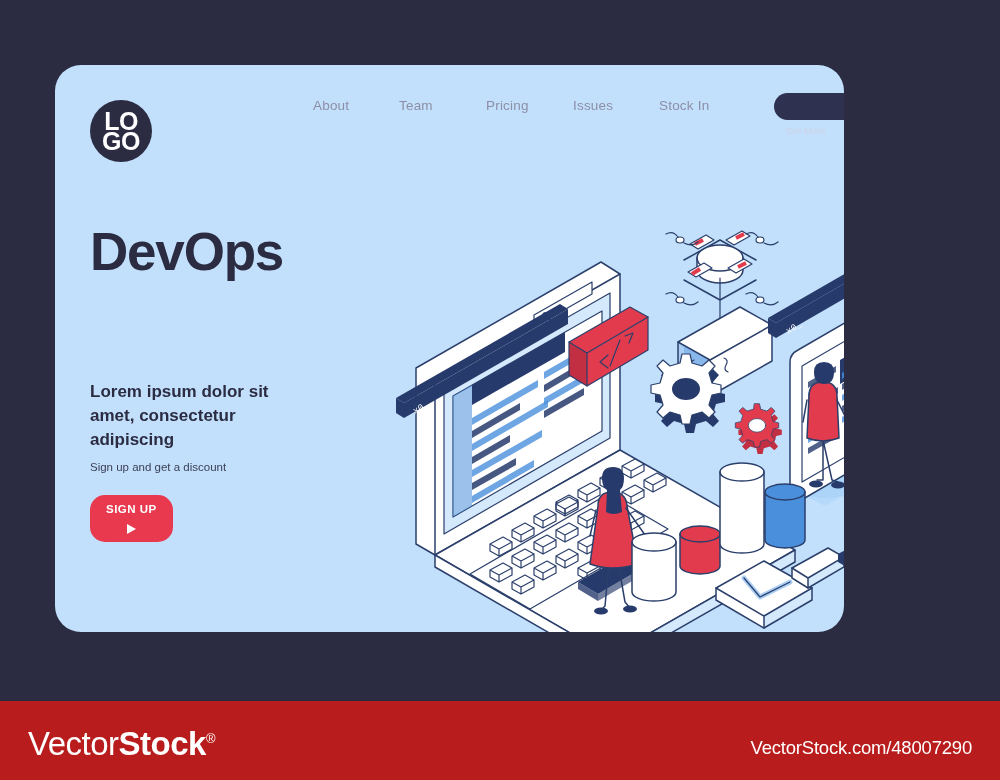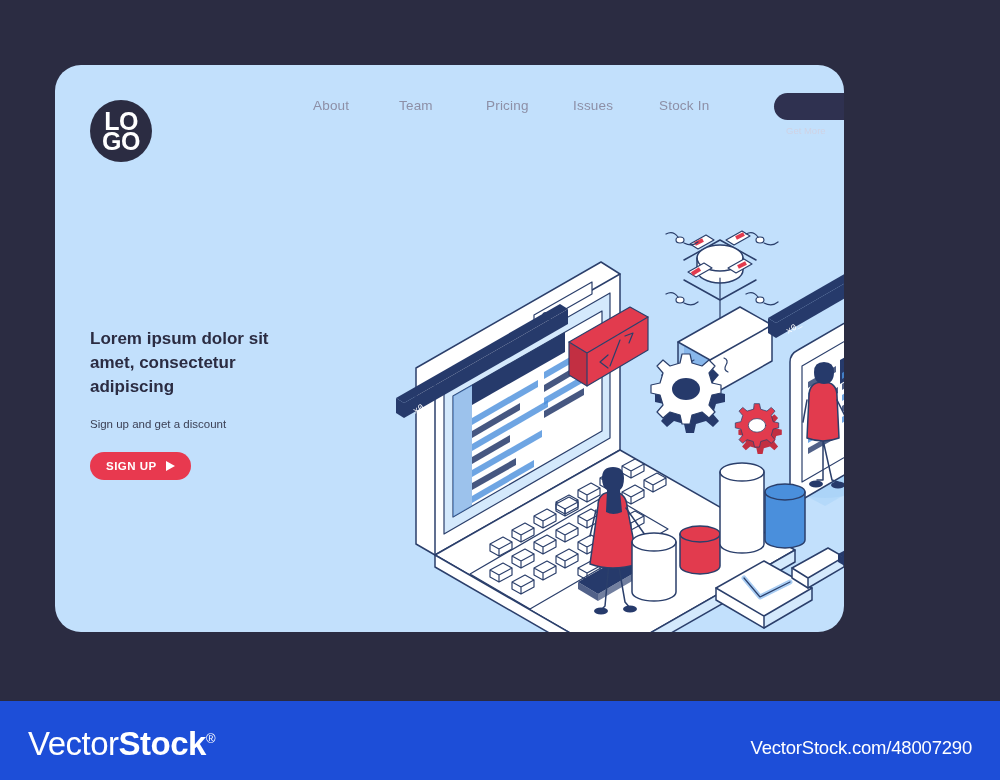--- a/index.html
+++ b/index.html
@@ -108,35 +108,36 @@
   }
   #hero-subtitle {
     margin-top: 102px;
     color: #2b2c42;
     font-size: 17px;
     font-weight: 700;
     line-height: 1.42;
     max-width: 215px;
   }
   #hero-caption {
-    margin-top: 19px;
+    margin-top: 9px;
     color: #3c4156;
     font-size: 11.5px;
     font-weight: 400;
   }
   #signup-button {
     margin-top: 22px;
     display: inline-flex;
     align-items: center;
     gap: 9px;
     background: #e8394f;
     border: none;
     border-radius: 15px;
     padding: 8px 16px;
     cursor: pointer;
+    flex-direction: column;
   }
   #signup-button .btn-label {
     color: #ffffff;
     font-size: 11.5px;
     font-weight: 700;
     letter-spacing: 0.5px;
   }
   #signup-button .play-tri {
     width: 0; height: 0;
     border-left: 9px solid #ffffff;
@@ -150,21 +151,21 @@
     left: 265px; top: 85px;
     width: 630px; height: 482px;
   }
   #illustration svg { display: block; }
 
   
   #footer {
     position: absolute;
     left: 0; bottom: 0;
     width: 1000px; height: 80px;
-    background: #1d4ed8;
+    background: #b91c1c;
     border-top: 1px solid #2a2a40;
   }
   #vs-logo {
     position: absolute;
     left: 28px; top: 24px;
     color: #ffffff;
     font-size: 33px;
     letter-spacing: -0.5px;
     white-space: nowrap;
   }
@@ -203,20 +204,21 @@
     <div id="search-pill">
       <span class="search-text">Get More</span>
       <svg class="mag-icon" viewBox="0 0 14 14">
         <circle cx="6" cy="6" r="4.4" fill="none" stroke="#cfd2e4" stroke-width="1.1"></circle>
         <line x1="9.2" y1="9.2" x2="12.6" y2="12.8" stroke="#cfd2e4" stroke-width="1.1" stroke-linecap="round"></line>
       </svg>
     </div>
   </div>
 
   <div id="hero">
+    <h1 id="hero-title">DevOps</h1>
     <p id="hero-subtitle">Lorem ipsum dolor sit amet, consectetur adipiscing</p>
     <p id="hero-caption">Sign up and get a discount</p>
     <button id="signup-button">
       <span class="btn-label">SIGN UP</span>
       <span class="play-tri"></span>
     </button>
   </div>
 
   <div id="illustration">
     <svg width="630" height="482" viewBox="0 0 630 482">

